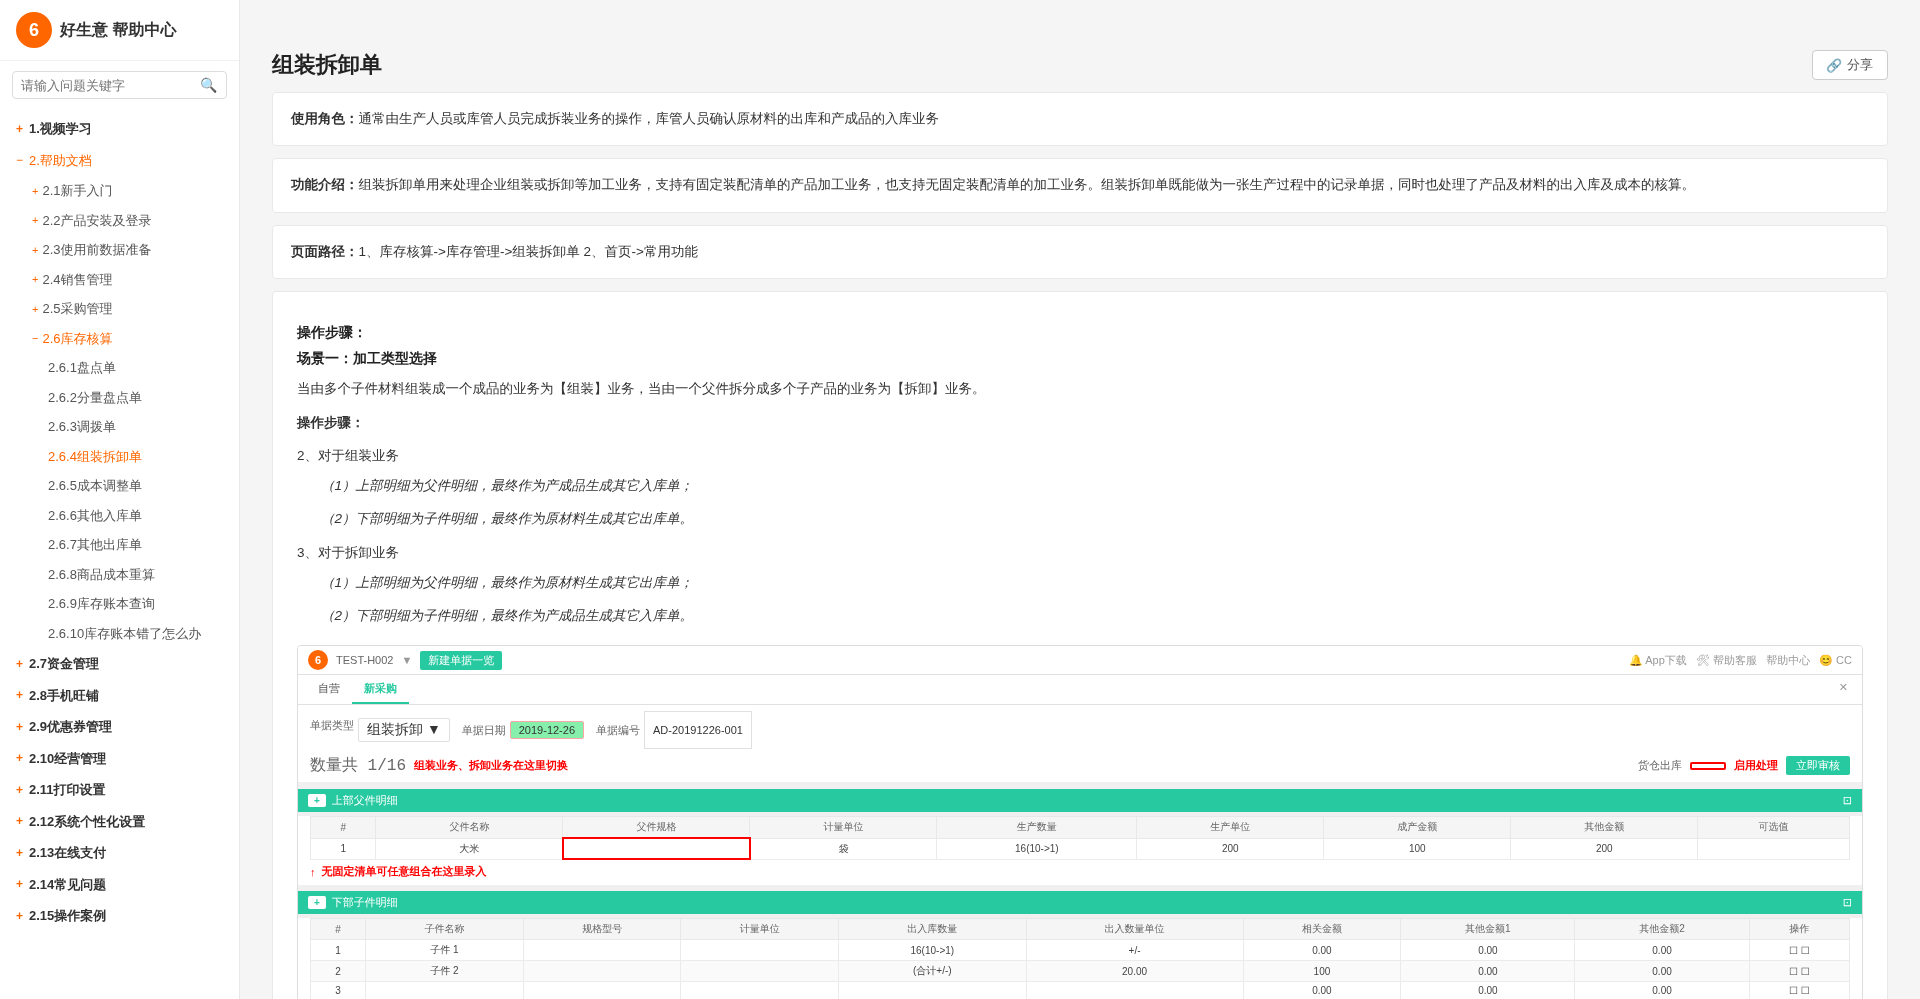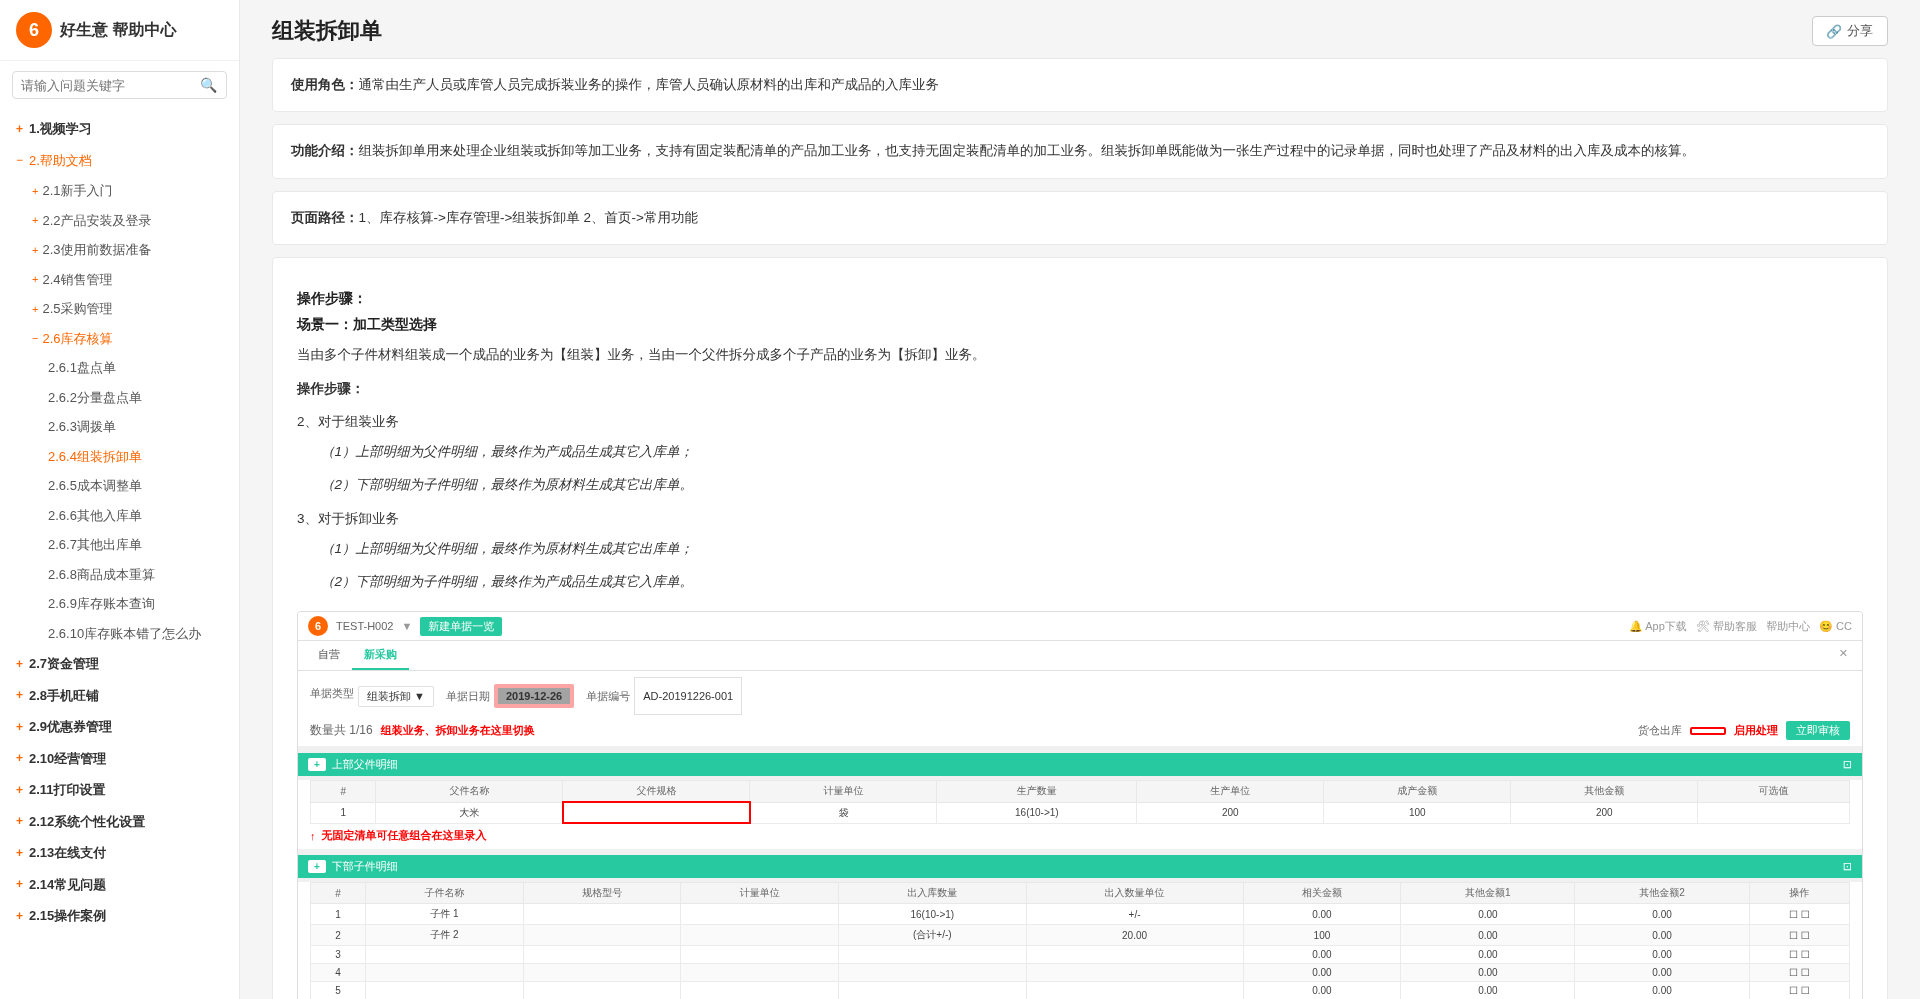--- a/index.html
+++ b/index.html
@@ -77,20 +77,21 @@
       flex-direction: column;
       overflow: hidden;
       background: #f5f5f5;
     }
     .main-header {
       display: flex;
       align-items: center;
       justify-content: space-between;
       padding: 16px 32px 12px 32px;
       background: #f5f5f5;
+      margin-top: 34px;
     }
     .page-title { font-size: 22px; font-weight: bold; color: #222; }
     .share-btn {
       display: flex; align-items: center; gap: 4px;
       border: 1px solid #ccc; border-radius: 4px;
       padding: 5px 14px; background: #fff; cursor: pointer;
       font-size: 13px; color: #555;
     }
     .content-area {
       flex: 1;
@@ -351,34 +352,34 @@
             <div style="padding:6px 12px;font-size:11px;color:#555;border-bottom:2px solid transparent;cursor:pointer;">自营</div>
             <div style="padding:6px 12px;font-size:11px;color:#27c9a0;border-bottom:2px solid #27c9a0;cursor:pointer;font-weight:bold;">新采购</div>
             <div style="flex:1;"></div>
             <div style="padding:6px;font-size:11px;color:#999;">✕</div>
           </div>
 
           <div style="background:#fff;padding:6px 12px;border-bottom:1px solid #f0f0f0;">
             <div style="display:flex;align-items:center;gap:12px;flex-wrap:wrap;">
               <div style="display:flex;align-items:flex-start;gap:4px;font-size:11px;">
                 <span style="color:#666;">单据类型</span>
-                <span style="border:1px solid #e0e0e0;border-radius:2px;padding:2px 8px;font-size:11px;background:#fff;">组装拆卸 ▼</span>
+                <span style="border:1px solid #e0e0e0;border-radius:2px;padding:2px 8px;font-size:14px;background:#fff;">组装拆卸 ▼</span>
               </div>
               <div style="display:flex;align-items:center;gap:4px;font-size:11px;">
                 <span style="color:#666;">单据日期</span>
-                <span style="border:4px solid #fca5a5;border-radius:2px;padding:2px 8px;font-size:11px;background:#a3a3a3;font-weight:bold;">2019-12-26</span>
+                <span style="border:1px solid #fca5a5;border-radius:2px;padding:2px 8px;font-size:11px;background:#86efac;">2019-12-26</span>
               </div>
               <div style="display:flex;align-items:center;gap:4px;font-size:11px;">
                 <span style="color:#666;">单据编号</span>
                 <span style="border:1px solid #e0e0e0;border-radius:0;padding:12px 8px;font-size:11px;background:#fff;">AD-20191226-001</span>
               </div>
 
             </div>
             <div style="display:flex;align-items:center;gap:8px;margin-top:6px;">
-              <span style="font-size:12px;color:#666;">数量共 1/16</span>
+              <span style="font-size:16px;color:#666;font-family:Liberation Mono, monospace;">数量共 1/16</span>
               <div style="display:flex;align-items:center;gap:6px;">
                 <span style="color:#f00;font-size:11px;font-weight:bold;">组装业务、拆卸业务在这里切换</span>
               </div>
               <div style="flex:1;display:flex;align-items:center;justify-content:flex-end;gap:8px;">
                 <span style="font-size:11px;color:#666;">货仓出库</span>
                 <span style="border:2px solid #f00;border-radius:2px;padding:2px 16px;font-size:11px;"></span>
                 <span style="color:#f00;font-size:11px;font-weight:bold;">启用处理</span>
                 <span style="background:#27c9a0;color:#fff;padding:2px 10px;border-radius:2px;font-size:11px;">立即审核</span>
               </div>
             </div>

